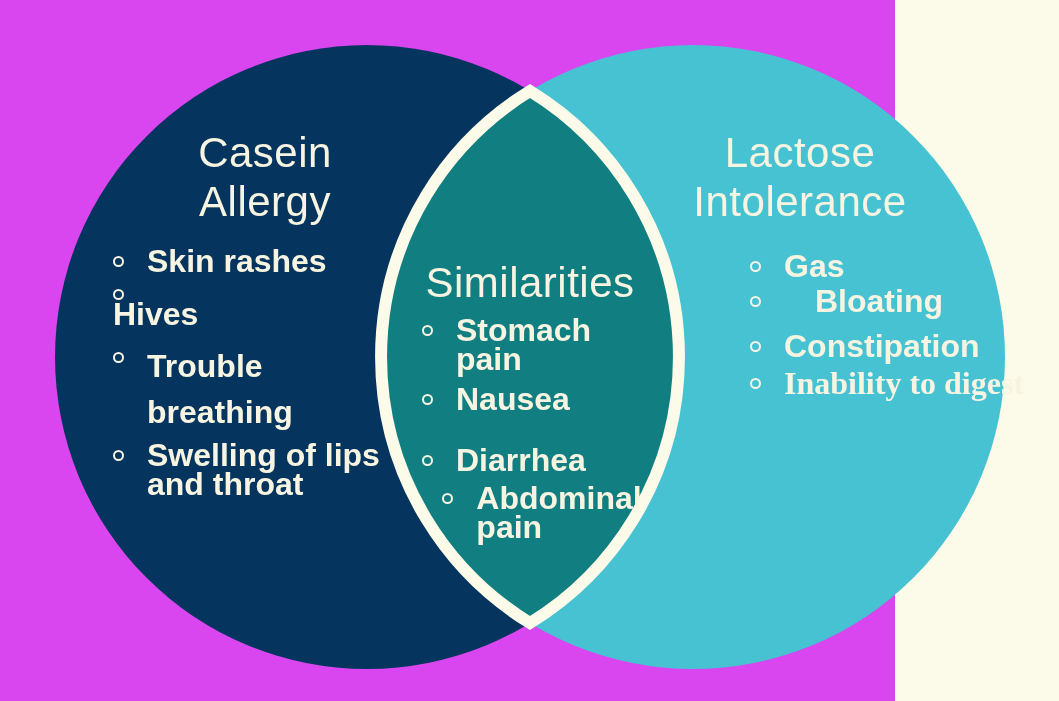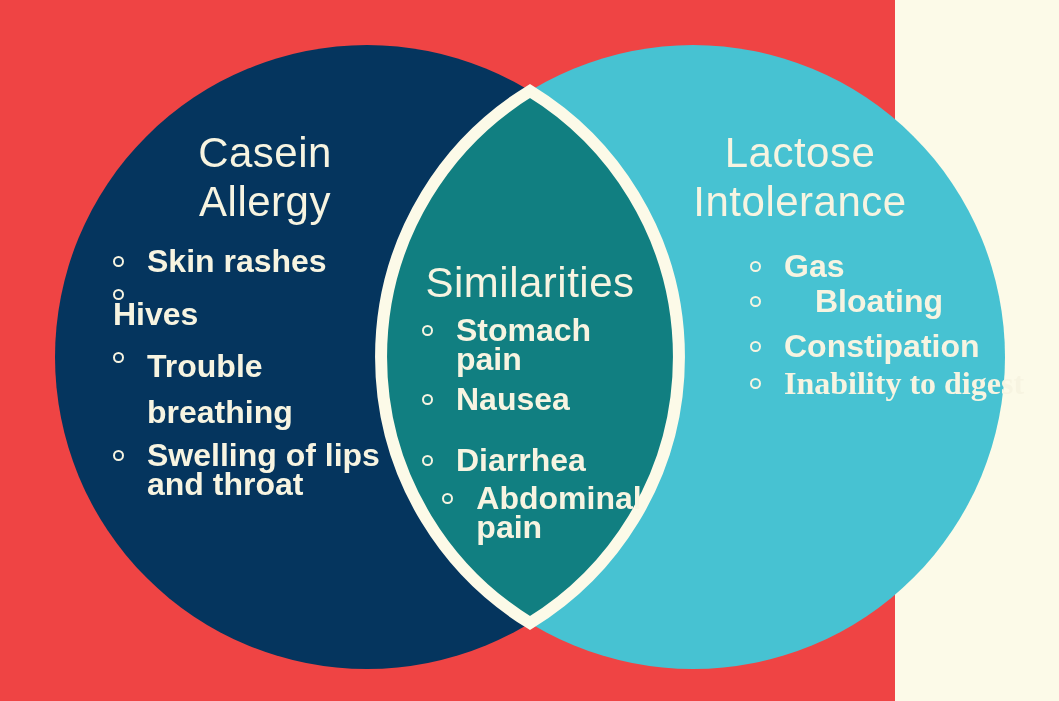--- a/index.html
+++ b/index.html
@@ -10,21 +10,21 @@
     width: 1059px;
     height: 701px;
     background: #FCFAE8;
     font-family: "Liberation Sans", sans-serif;
     overflow: hidden;
   }
   .stage {
     position: relative;
     width: 895px;
     height: 701px;
-    background: #ef4444;
+    background: #d946ef;
   }
   .stage svg {
     position: absolute;
     left: 0;
     top: 0;
   }
   .lens-path {
     stroke: #FCFAE8;
     stroke-width: 12px;
   }

